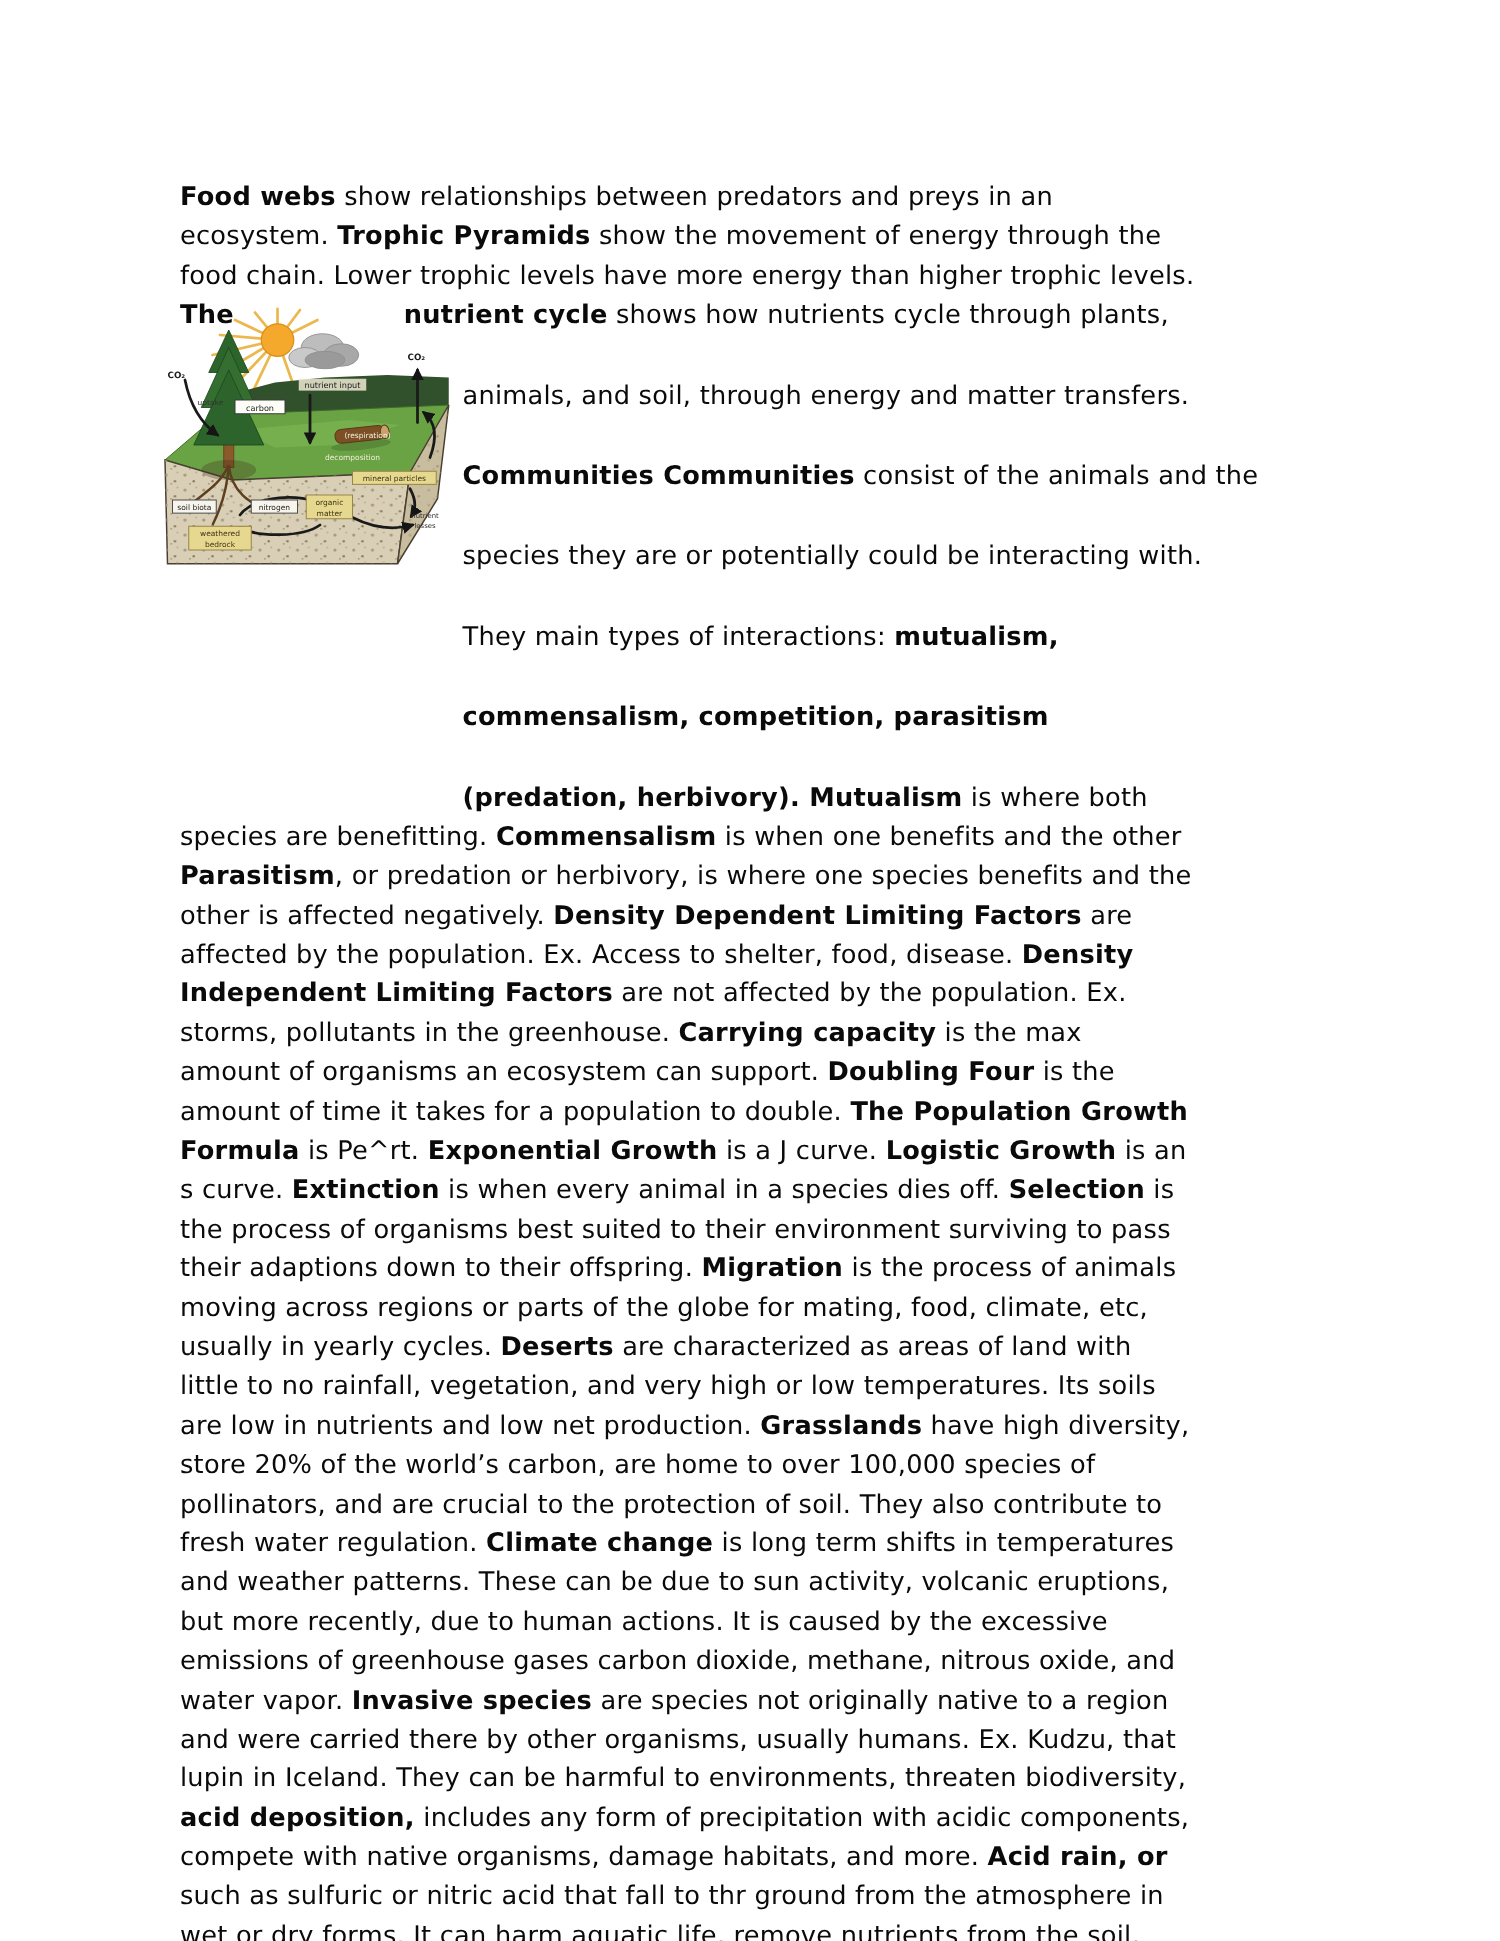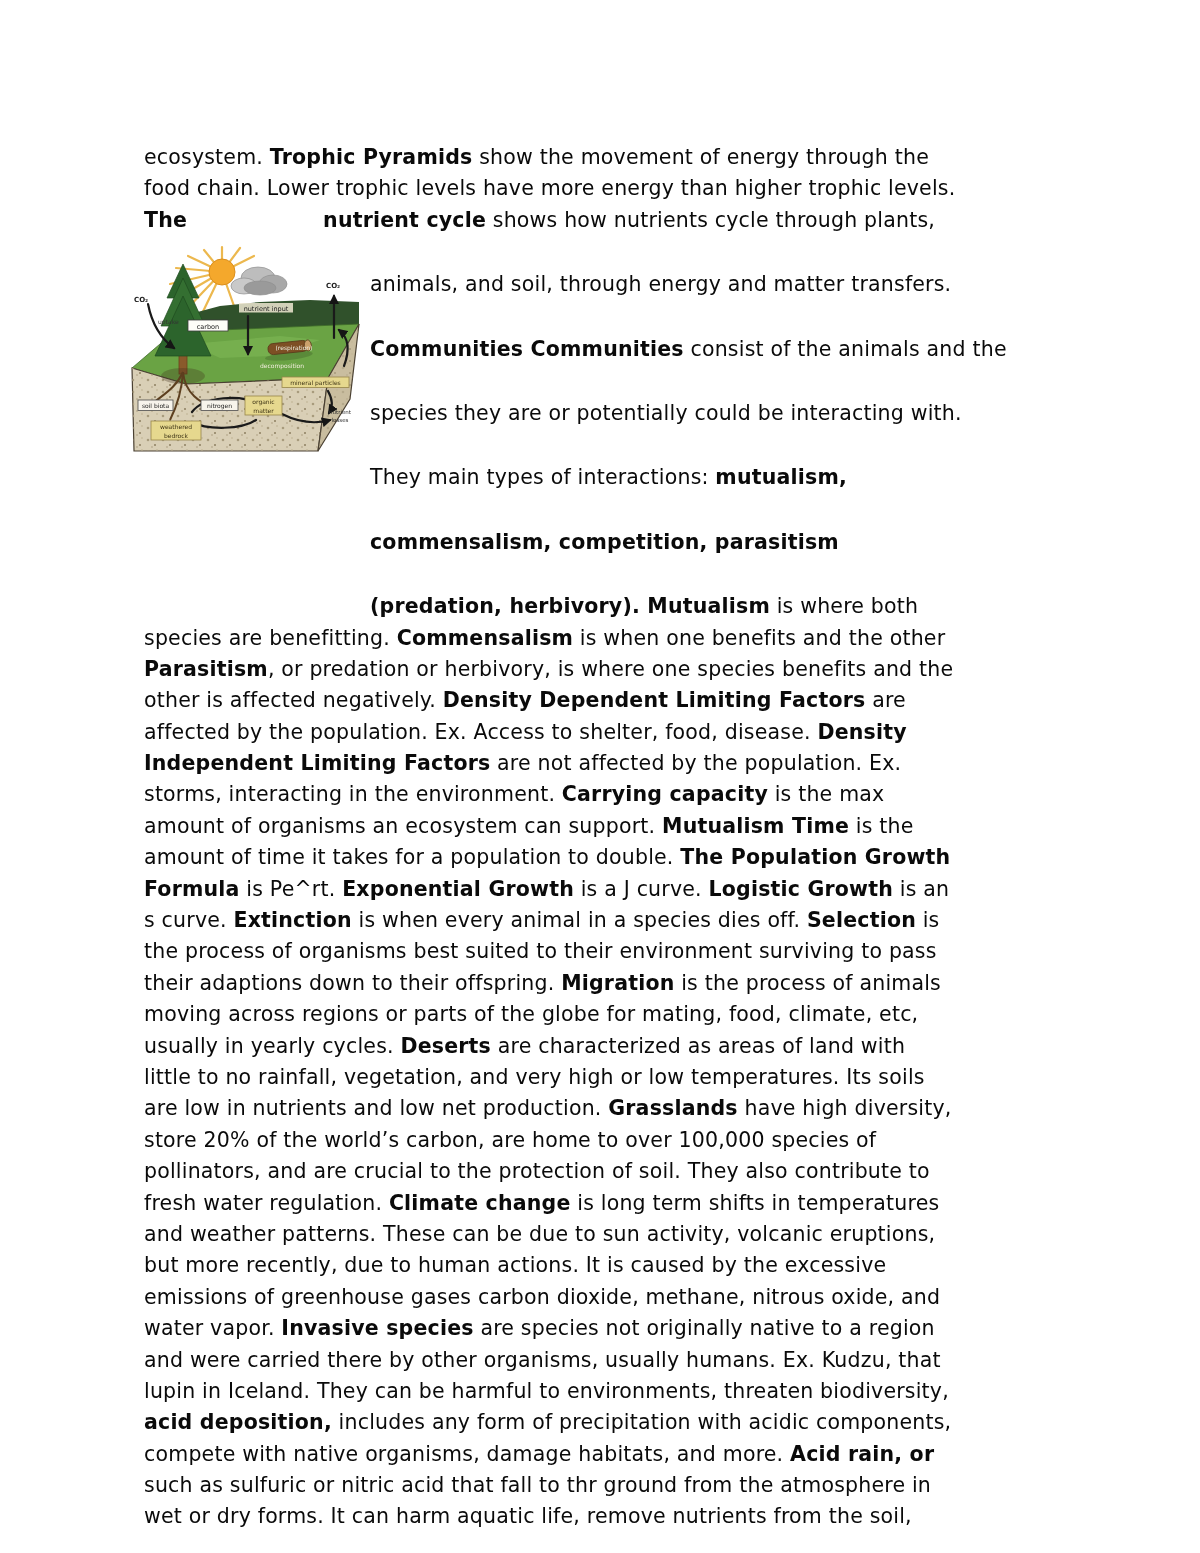--- a/index.html
+++ b/index.html
@@ -130,40 +130,41 @@
     <text x="46" y="185" font-size="6" text-anchor="middle" fill="#3c3214">weathered</text>
     <text x="46" y="193.5" font-size="6" text-anchor="middle" fill="#3c3214">bedrock</text>
 
     <text x="210" y="170" font-size="5.5" text-anchor="middle" fill="#2e2e2e">nutrient</text>
     <text x="210" y="178" font-size="5.5" text-anchor="middle" fill="#2e2e2e">losses</text>
   </svg>
 </div>
 
 <div class="doc">
   <div>
+      <div class="line"><span class="b">Food webs</span><span> show relationships between predators and preys in an</span></div>
       <div class="line"><span>ecosystem. </span><span class="b">Trophic Pyramids</span><span> show the movement of energy through the</span></div>
       <div class="line"><span>food chain. Lower trophic levels have more energy than higher trophic levels.</span></div>
       <div class="line"><span class="b">The</span><span class="gap"></span><span class="b">nutrient cycle</span><span> shows how nutrients cycle  through plants,</span></div>
     </div>
   <div class="beside">
       <div class="line"><span>animals, and soil, through energy and matter transfers.</span></div>
       <div class="line"><span class="b">Communities Communities</span><span> consist of the animals and the</span></div>
       <div class="line"><span>species they are or potentially could be interacting with.</span></div>
       <div class="line"><span>They main types of interactions: </span><span class="b">mutualism,</span></div>
       <div class="line"><span class="b">commensalism, competition, parasitism</span></div>
       <div class="line"><span class="b">(predation, herbivory). Mutualism</span><span> is where both</span></div>
     </div>
   <div>
       <div class="line"><span>species are benefitting. </span><span class="b">Commensalism</span><span> is when one benefits and the other</span></div>
       <div class="line"><span class="b">Parasitism</span><span>, or predation or herbivory, is where one species benefits and the</span></div>
       <div class="line"><span>other is affected negatively. </span><span class="b">Density Dependent Limiting Factors</span><span> are</span></div>
       <div class="line"><span>affected by the population. Ex. Access to shelter, food, disease. </span><span class="b">Density</span></div>
       <div class="line"><span class="b">Independent Limiting Factors</span><span> are not affected by the population. Ex.</span></div>
-      <div class="line"><span>storms, interacting in the environment. </span><span class="b">Carrying capacity</span><span> is the max</span></div>
-      <div class="line"><span>amount of organisms an ecosystem can support. </span><span class="b">Mutualism Time</span><span> is the</span></div>
+      <div class="line"><span>storms, pollutants in the greenhouse. </span><span class="b">Carrying capacity</span><span> is the max</span></div>
+      <div class="line"><span>amount of organisms an ecosystem can support. </span><span class="b">Doubling Four</span><span> is the</span></div>
       <div class="line"><span>amount of time it takes for a population to double. </span><span class="b">The Population Growth</span></div>
       <div class="line"><span class="b">Formula</span><span> is Pe^rt.  </span><span class="b">Exponential Growth</span><span> is a J curve. </span><span class="b">Logistic Growth</span><span> is an</span></div>
       <div class="line"><span>s curve. </span><span class="b">Extinction</span><span> is when every animal in a species dies off. </span><span class="b">Selection</span><span> is</span></div>
       <div class="line"><span>the process of organisms best suited to their environment surviving to pass</span></div>
       <div class="line"><span>their adaptions down to their offspring. </span><span class="b">Migration</span><span> is the process of animals</span></div>
       <div class="line"><span>moving across regions or parts of the globe for mating, food, climate, etc,</span></div>
       <div class="line"><span>usually in yearly cycles. </span><span class="b">Deserts</span><span> are characterized as areas of land with</span></div>
       <div class="line"><span>little to no rainfall, vegetation, and very high or low temperatures. Its soils</span></div>
       <div class="line"><span>are low in nutrients and low net production. </span><span class="b">Grasslands</span><span> have high diversity,</span></div>
       <div class="line"><span>store 20% of the world’s carbon, are home to over 100,000 species of</span></div>

